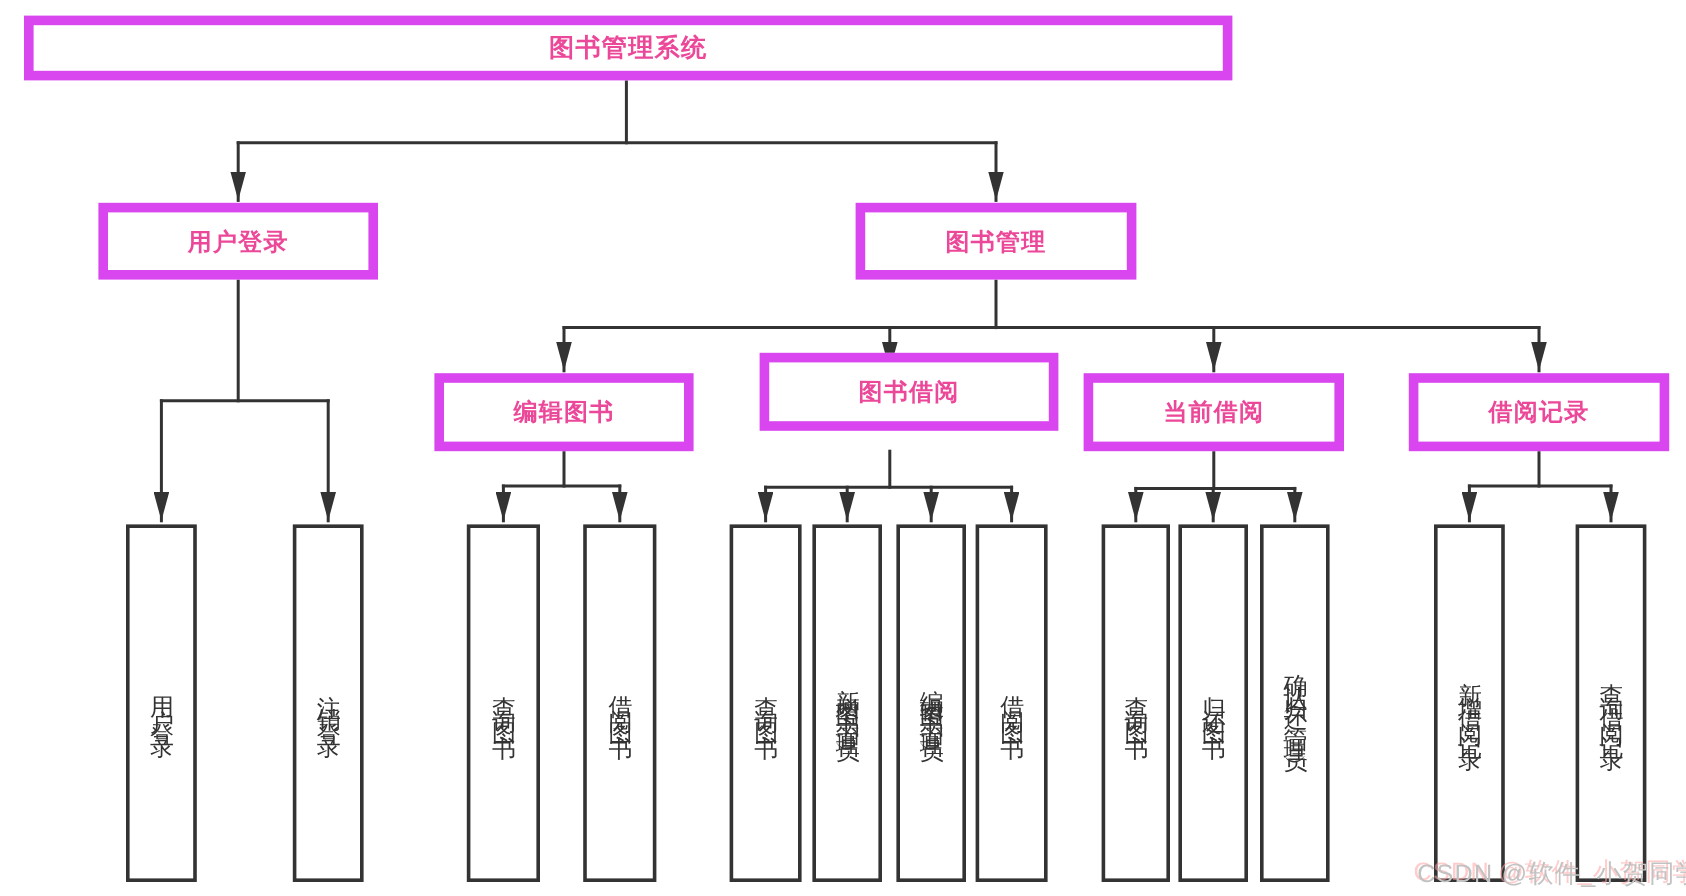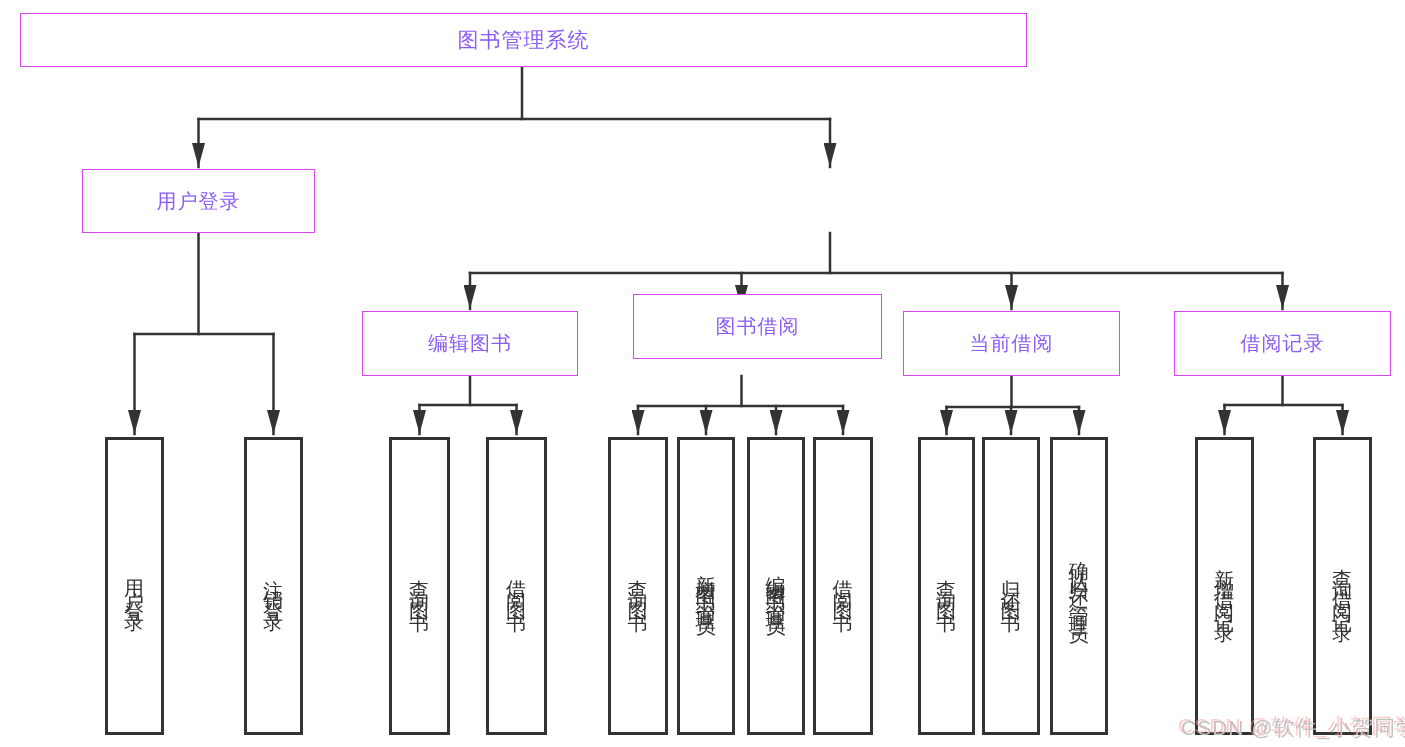--- a/index.html
+++ b/index.html
@@ -18,26 +18,27 @@
   .connectors {
     position: absolute;
     left: 0; top: 0;
     width: 1405px;
     height: 747px;
     pointer-events: none;
   }
   .node {
     position: absolute;
     box-sizing: border-box;
-    border: 1px solid #d946ef;
+    border: 8px solid #d946ef;
     background: #ffffff;
     display: flex;
     align-items: center;
     justify-content: center;
-    color: #8b5cf6;
+    color: #ec4899;
+    font-weight: bold;
   }
   .node .hlabel {
     font-size: 20px;
     letter-spacing: 1px;
     white-space: nowrap;
   }
   .node.root .hlabel { font-size: 21px; }
   .leaf {
     position: absolute;
     box-sizing: border-box;
@@ -125,20 +126,23 @@
     </g>
   </svg>
 
   <div class="node root" style="left:20px; top:13px; width:1007px; height:54px;">
     <span class="hlabel">图书管理系统</span>
   </div>
 
   <div class="node" style="left:82px; top:169px; width:233px; height:64px;">
     <span class="hlabel">用户登录</span>
   </div>
+  <div class="node" style="left:713px; top:169px; width:234px; height:64px;">
+    <span class="hlabel">图书管理</span>
+  </div>
 
   <div class="node" style="left:362px; top:311px; width:216px; height:65px;">
     <span class="hlabel">编辑图书</span>
   </div>
   <div class="node" style="left:633px; top:294px; width:249px; height:65px;">
     <span class="hlabel">图书借阅</span>
   </div>
   <div class="node" style="left:903px; top:311px; width:217px; height:65px;text-align:center;">
     <span class="hlabel">当前借阅</span>
   </div>

